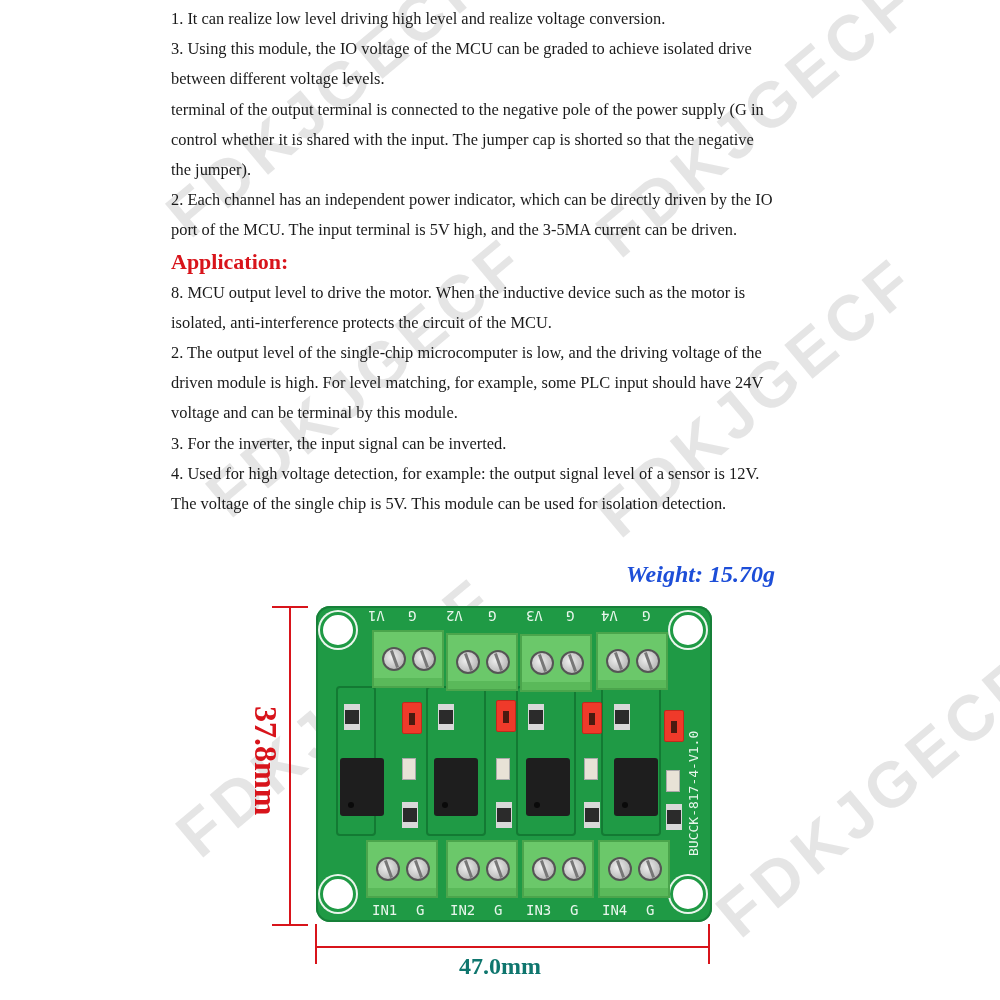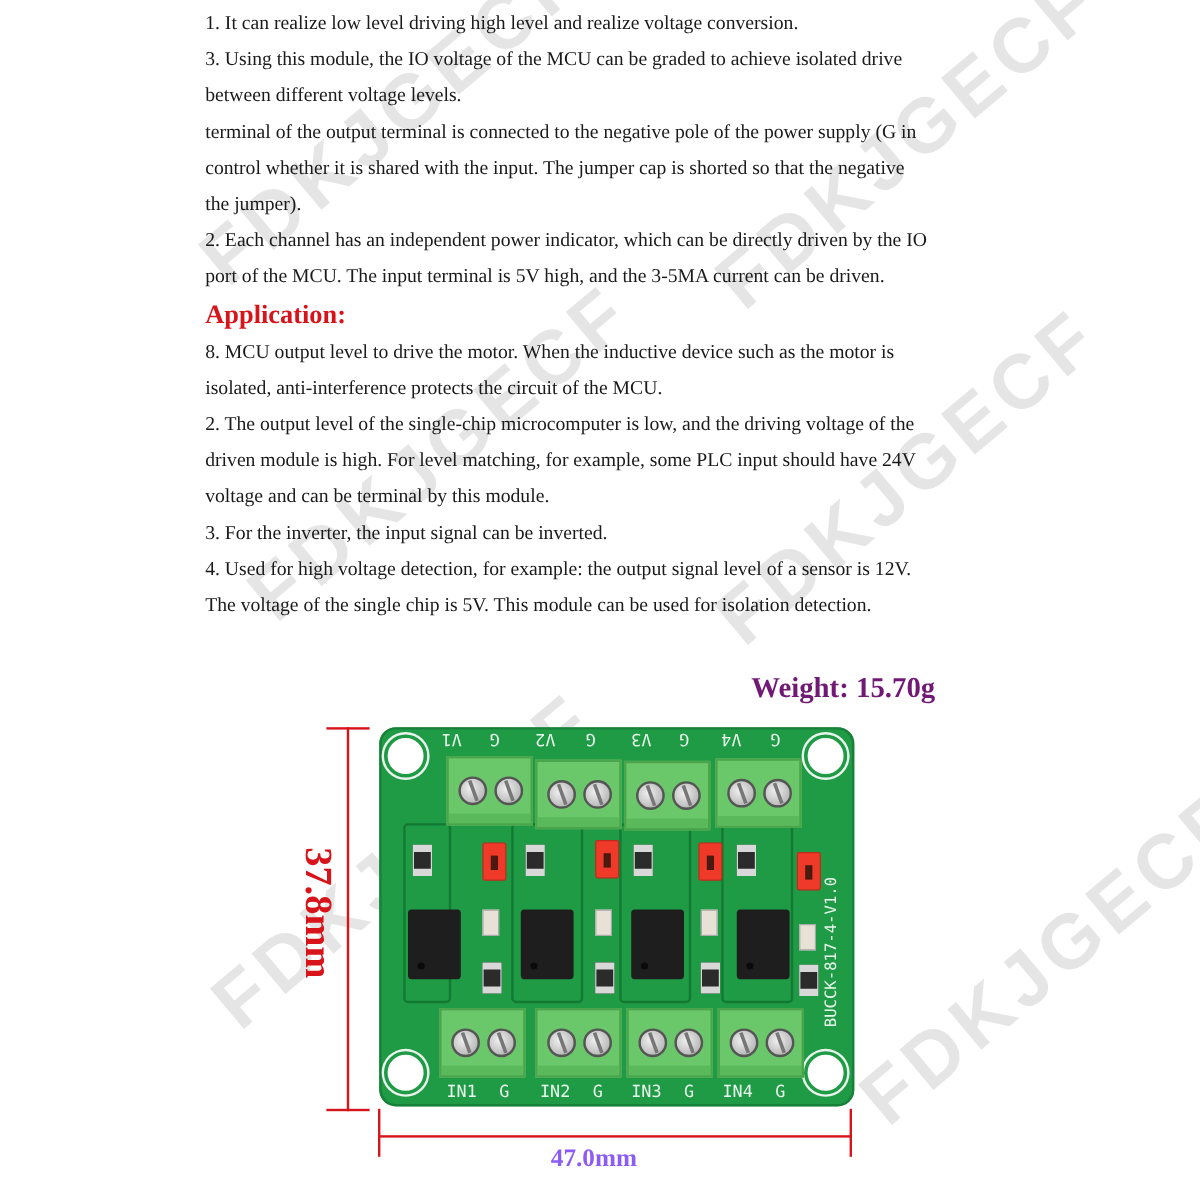--- a/index.html
+++ b/index.html
@@ -9,30 +9,30 @@
   .page { position: absolute; left: 0; top: 0; width: 1000px; height: 1000px; }
 
   
   .wm { position: absolute; font-family: "Liberation Sans", sans-serif; font-weight: bold; font-size: 64px;
         color: rgba(180,180,180,0.35); letter-spacing: 6px; transform: rotate(-40deg); white-space: nowrap;
         pointer-events: none; }
 
   .text-block { position: absolute; left: 171px; top: 4px; width: 680px; font-size: 16.4px; line-height: 30.2px; }
   .text-block p { white-space: nowrap; }
   .heading { font-family: "Liberation Serif", serif; color: #d8141b; font-size: 22px; font-weight: bold; line-height: 32px; margin: 0; }
-  .weight { position: absolute; left: 626px; top: 561px; color: #701a75; font-weight: bold; font-size: 24px; font-family: "Liberation Serif", serif; }
+  .weight { position: absolute; left: 626px; top: 561px; color: #1d4ed8; font-weight: bold; font-size: 24px; font-family: "Liberation Serif", serif; font-style: italic; }
 
   
   .dim-v-line { position: absolute; left: 289px; top: 606px; width: 2px; height: 320px; background: #d8141b; }
   .dim-v-cap { position: absolute; left: 272px; width: 36px; height: 2px; background: #d8141b; }
   .dim-v-label { position: absolute; left: 244px; top: 706px; width: 40px; height: 130px; color: #d8141b; font-size: 32px; font-weight: bold;
                  writing-mode: vertical-rl; font-family: "Liberation Serif", serif; }
   .dim-h-line { position: absolute; left: 315px; top: 946px; width: 395px; height: 2px; background: #d8141b; }
   .dim-h-cap { position: absolute; top: 924px; width: 2px; height: 40px; background: #d8141b; }
-  .dim-h-label { position: absolute; left: 459px; top: 953px; color: #8b5cf6; font-size: 21px; font-weight: bold; font-family: "Liberation Serif", serif; }
+  .dim-h-label { position: absolute; left: 459px; top: 953px; color: #0f766e; font-size: 24px; font-weight: bold; font-family: "Liberation Serif", serif; }
 
   
   .pcb { position: absolute; left: 316px; top: 606px; width: 396px; height: 316px; background: #1f9a45; border-radius: 14px;
          box-shadow: inset 0 0 0 2px #178039; overflow: hidden; }
   .pcb .hole { position: absolute; width: 36px; height: 36px; border-radius: 50%; background: #fff; border: 3px solid #1f9a45;
                box-shadow: 0 0 0 2px #e9f5ec; }
   .pcb .silk { position: absolute; color: #e8f6ec; font-family: "DejaVu Sans Mono", "Liberation Mono", monospace; font-size: 14px; white-space: nowrap; }
   .pcb .silk.flip { transform: rotate(180deg); }
   .trace { position: absolute; border: 2px solid #137a33; border-radius: 4px; }
   .terminal { position: absolute; width: 72px; height: 58px; background: #6bc86a; border: 2px solid #4ba54c;

